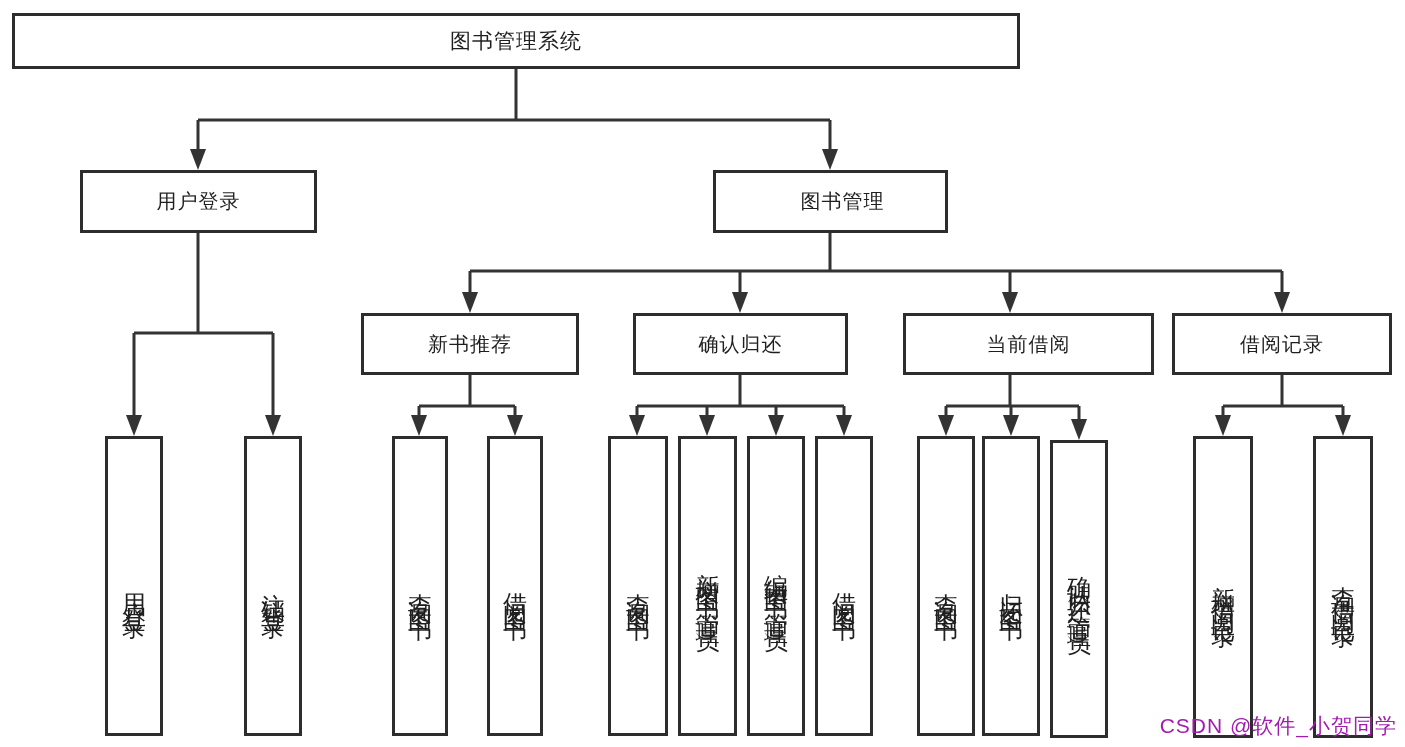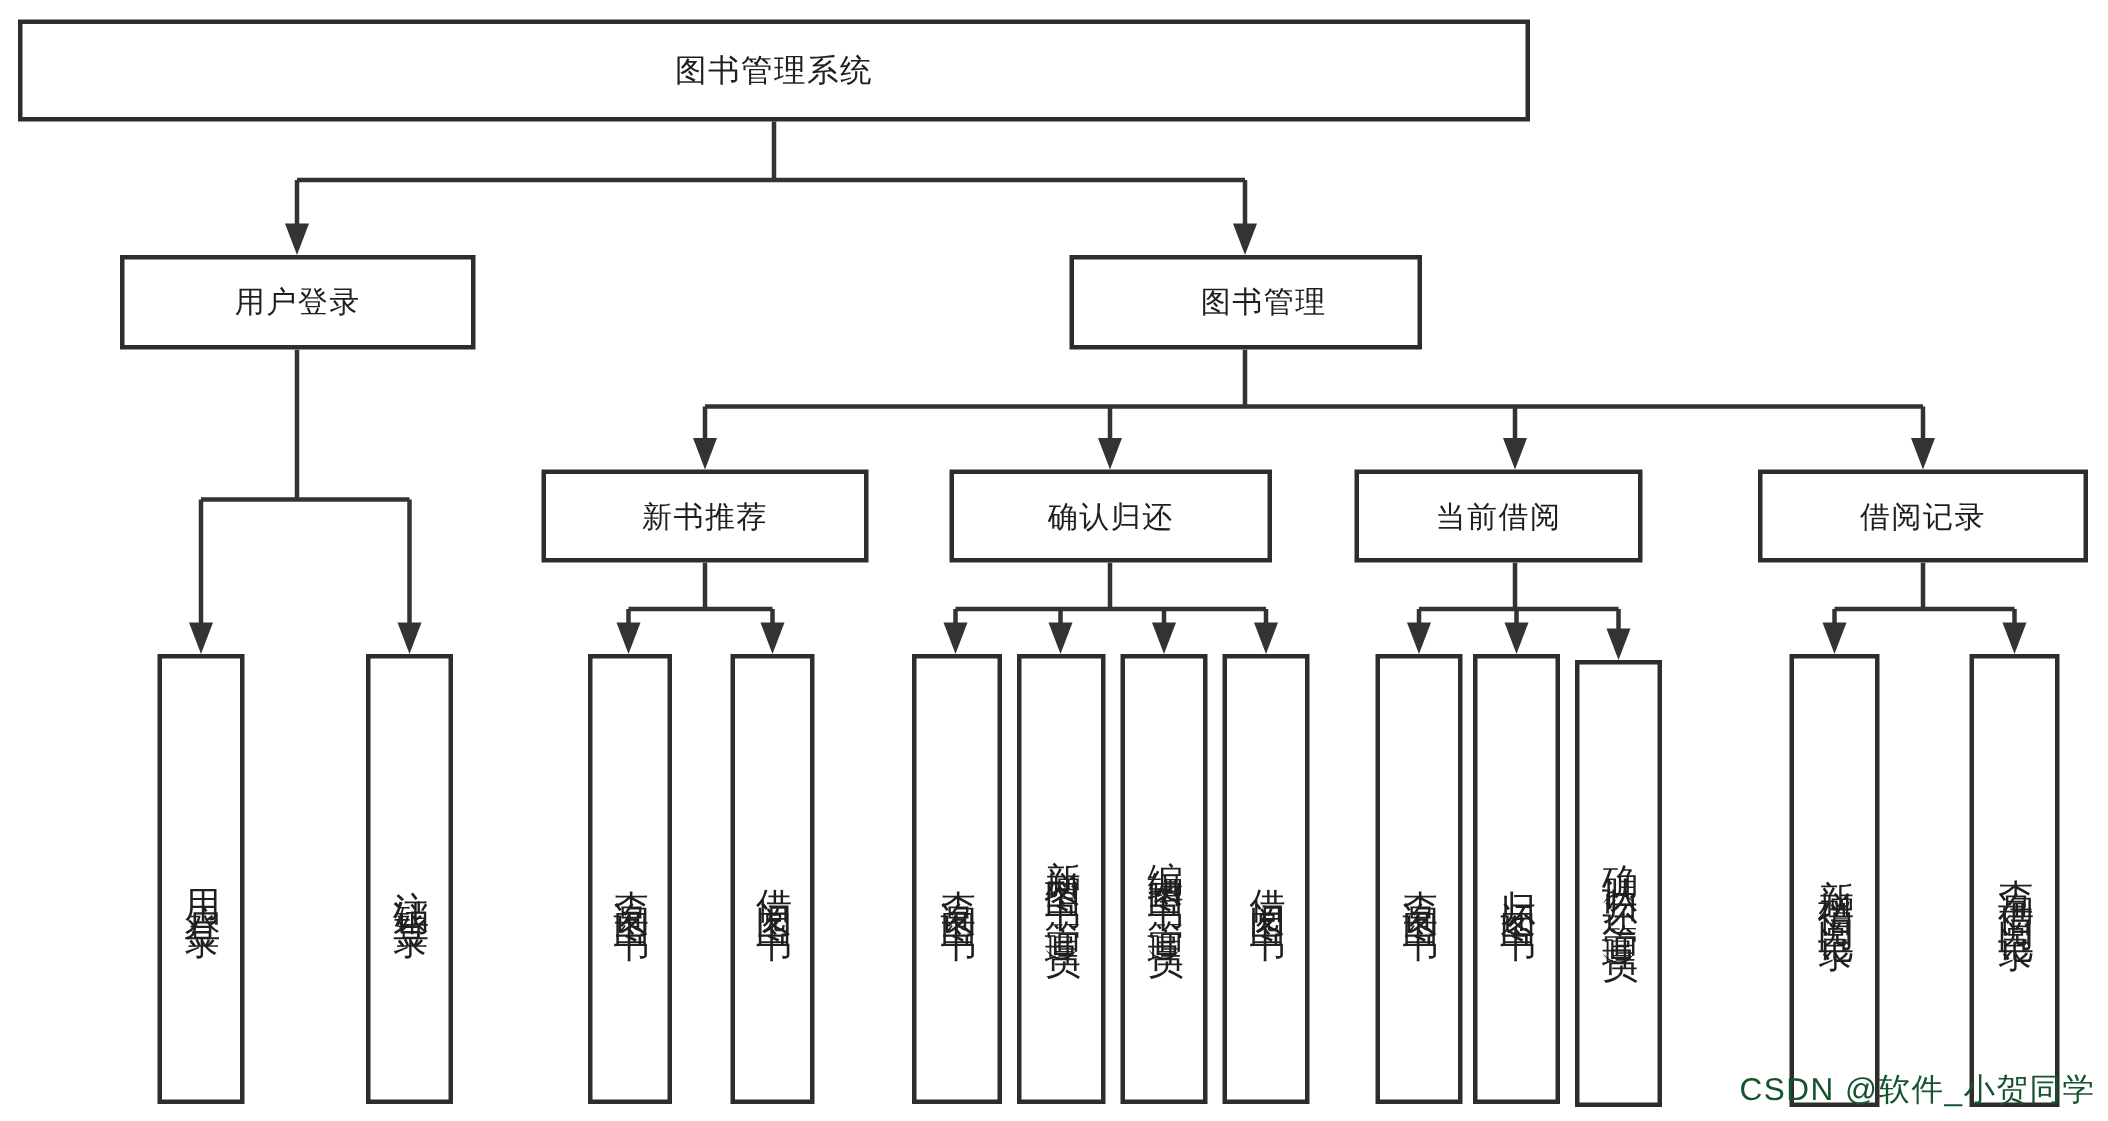--- a/index.html
+++ b/index.html
@@ -30,21 +30,21 @@
     font-size:24px;
     line-height:1;
     letter-spacing:8px;
     padding-top:8px;
   }
   .watermark{
     position:absolute;
     right:8px;
     bottom:7px;
     font-size:21px;
-    color:#14532d;
+    color:#a21caf;
     letter-spacing:1px;
     z-index:3;
     white-space:nowrap;
   }
 </style>
 </head>
 <body>
 
 <div class="canvas">
 
@@ -81,28 +81,28 @@
       <polygon points="776,436 768,415 784,415"></polygon>
       <polygon points="844,436 836,415 852,415"></polygon>
       <polygon points="946,436 938,415 954,415"></polygon>
       <polygon points="1011,436 1003,415 1019,415"></polygon>
       <polygon points="1079,440 1071,419 1087,419"></polygon>
       <polygon points="1223,436 1215,415 1231,415"></polygon>
       <polygon points="1343,436 1335,415 1351,415"></polygon>
     </g>
   </svg>
 
-  <div class="node hnode root" style="left:12px;top:13px;width:1008px;height:68px;font-family:Liberation Mono, monospace;">图书管理系统</div>
+  <div class="node hnode root" style="left:12px;top:13px;width:1008px;height:56px;font-family:Liberation Mono, monospace;">图书管理系统</div>
 
   <div class="node hnode" style="left:80px;top:170px;width:237px;height:63px;">用户登录</div>
   <div class="node hnode" style="left:713px;top:170px;width:235px;height:63px;padding-left:24px;">图书管理</div>
 
   <div class="node hnode" style="left:361px;top:313px;width:218px;height:62px;">新书推荐</div>
   <div class="node hnode" style="left:633px;top:313px;width:215px;height:62px;">确认归还</div>
-  <div class="node hnode" style="left:903px;top:313px;width:192px;height:62px;">当前借阅</div>
+  <div class="node hnode" style="left:903px;top:313px;width:251px;height:62px;">当前借阅</div>
   <div class="node hnode" style="left:1172px;top:313px;width:220px;height:62px;">借阅记录</div>
 
   <div class="node vnode" style="left:105px;top:436px;width:58px;height:300px;">用户登录</div>
   <div class="node vnode" style="left:244px;top:436px;width:58px;height:300px;">注销登录</div>
 
   <div class="node vnode" style="left:392px;top:436px;width:56px;height:300px;">查询图书</div>
   <div class="node vnode" style="left:487px;top:436px;width:56px;height:300px;">借阅图书</div>
 
   <div class="node vnode" style="left:608px;top:436px;width:60px;height:300px;">查询图书</div>
   <div class="node vnode" style="left:678px;top:436px;width:59px;height:300px;">新增图书（管理员）</div>

